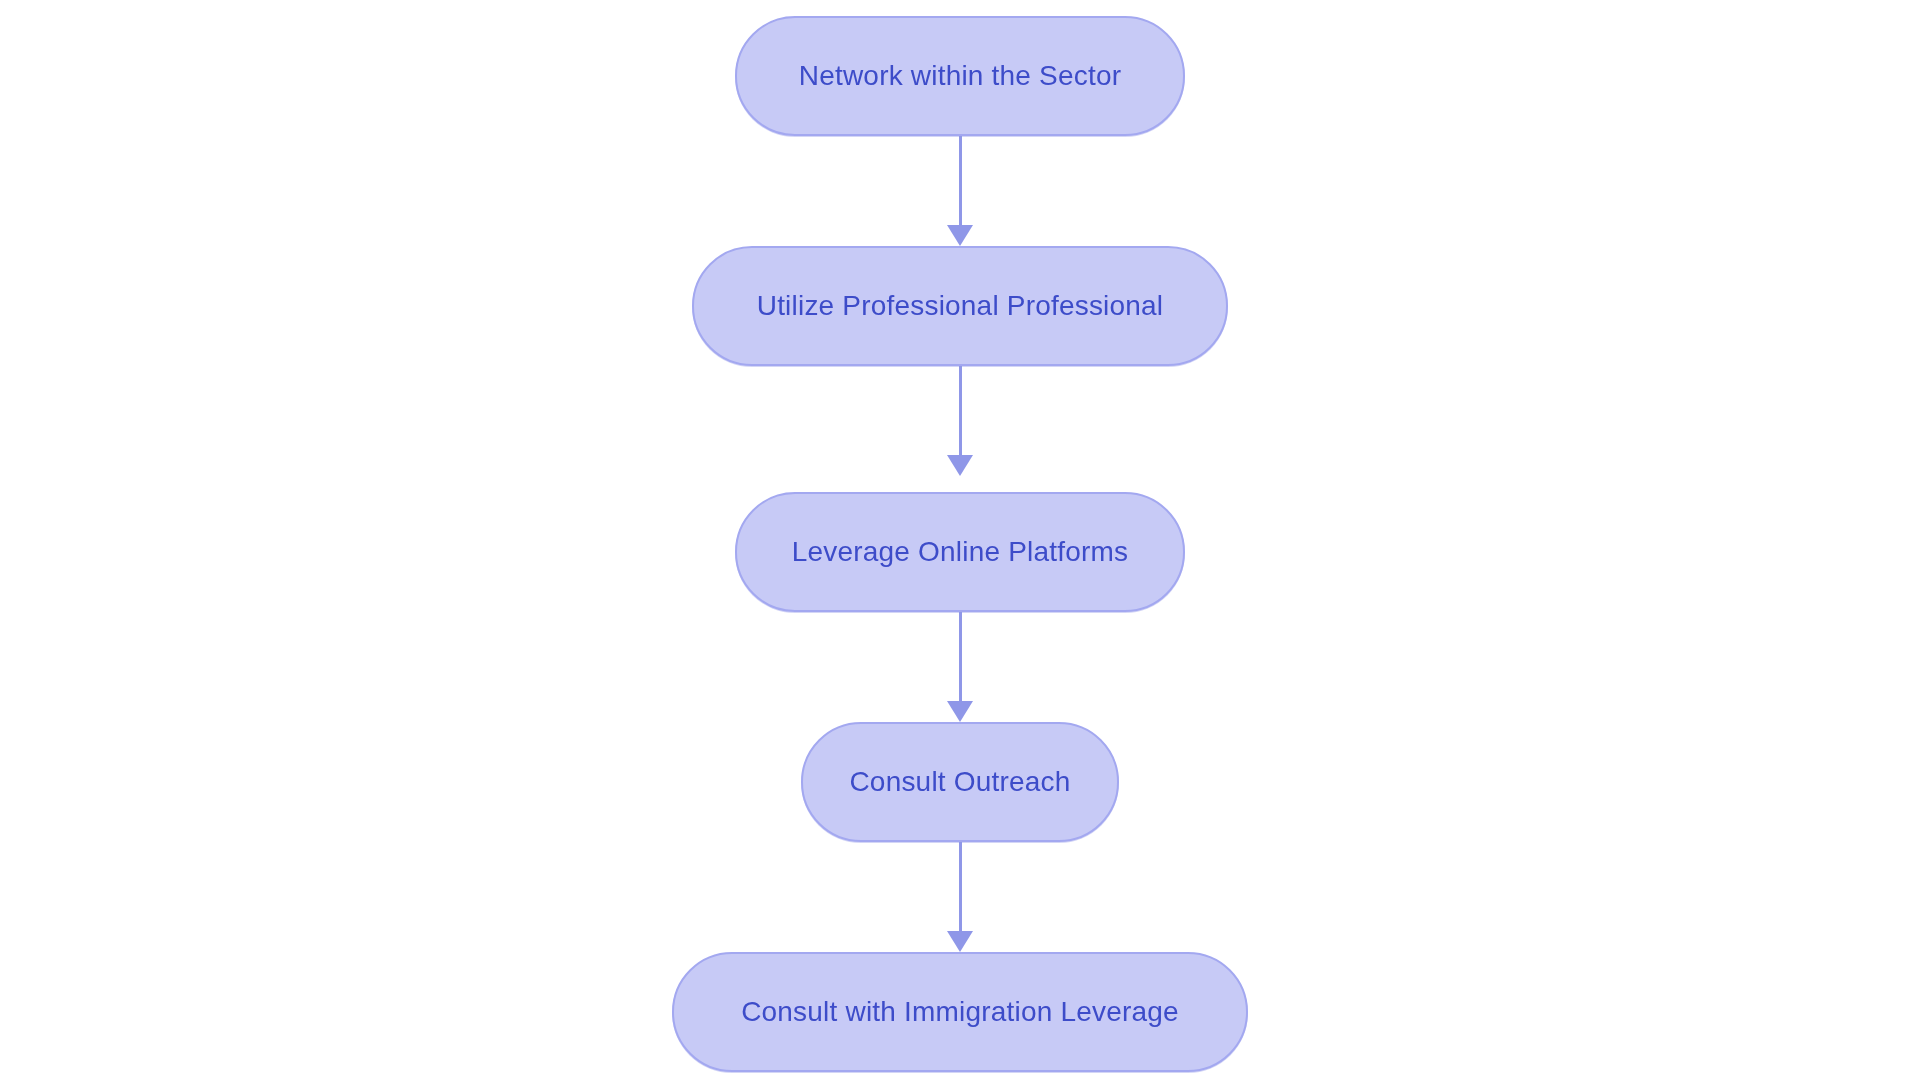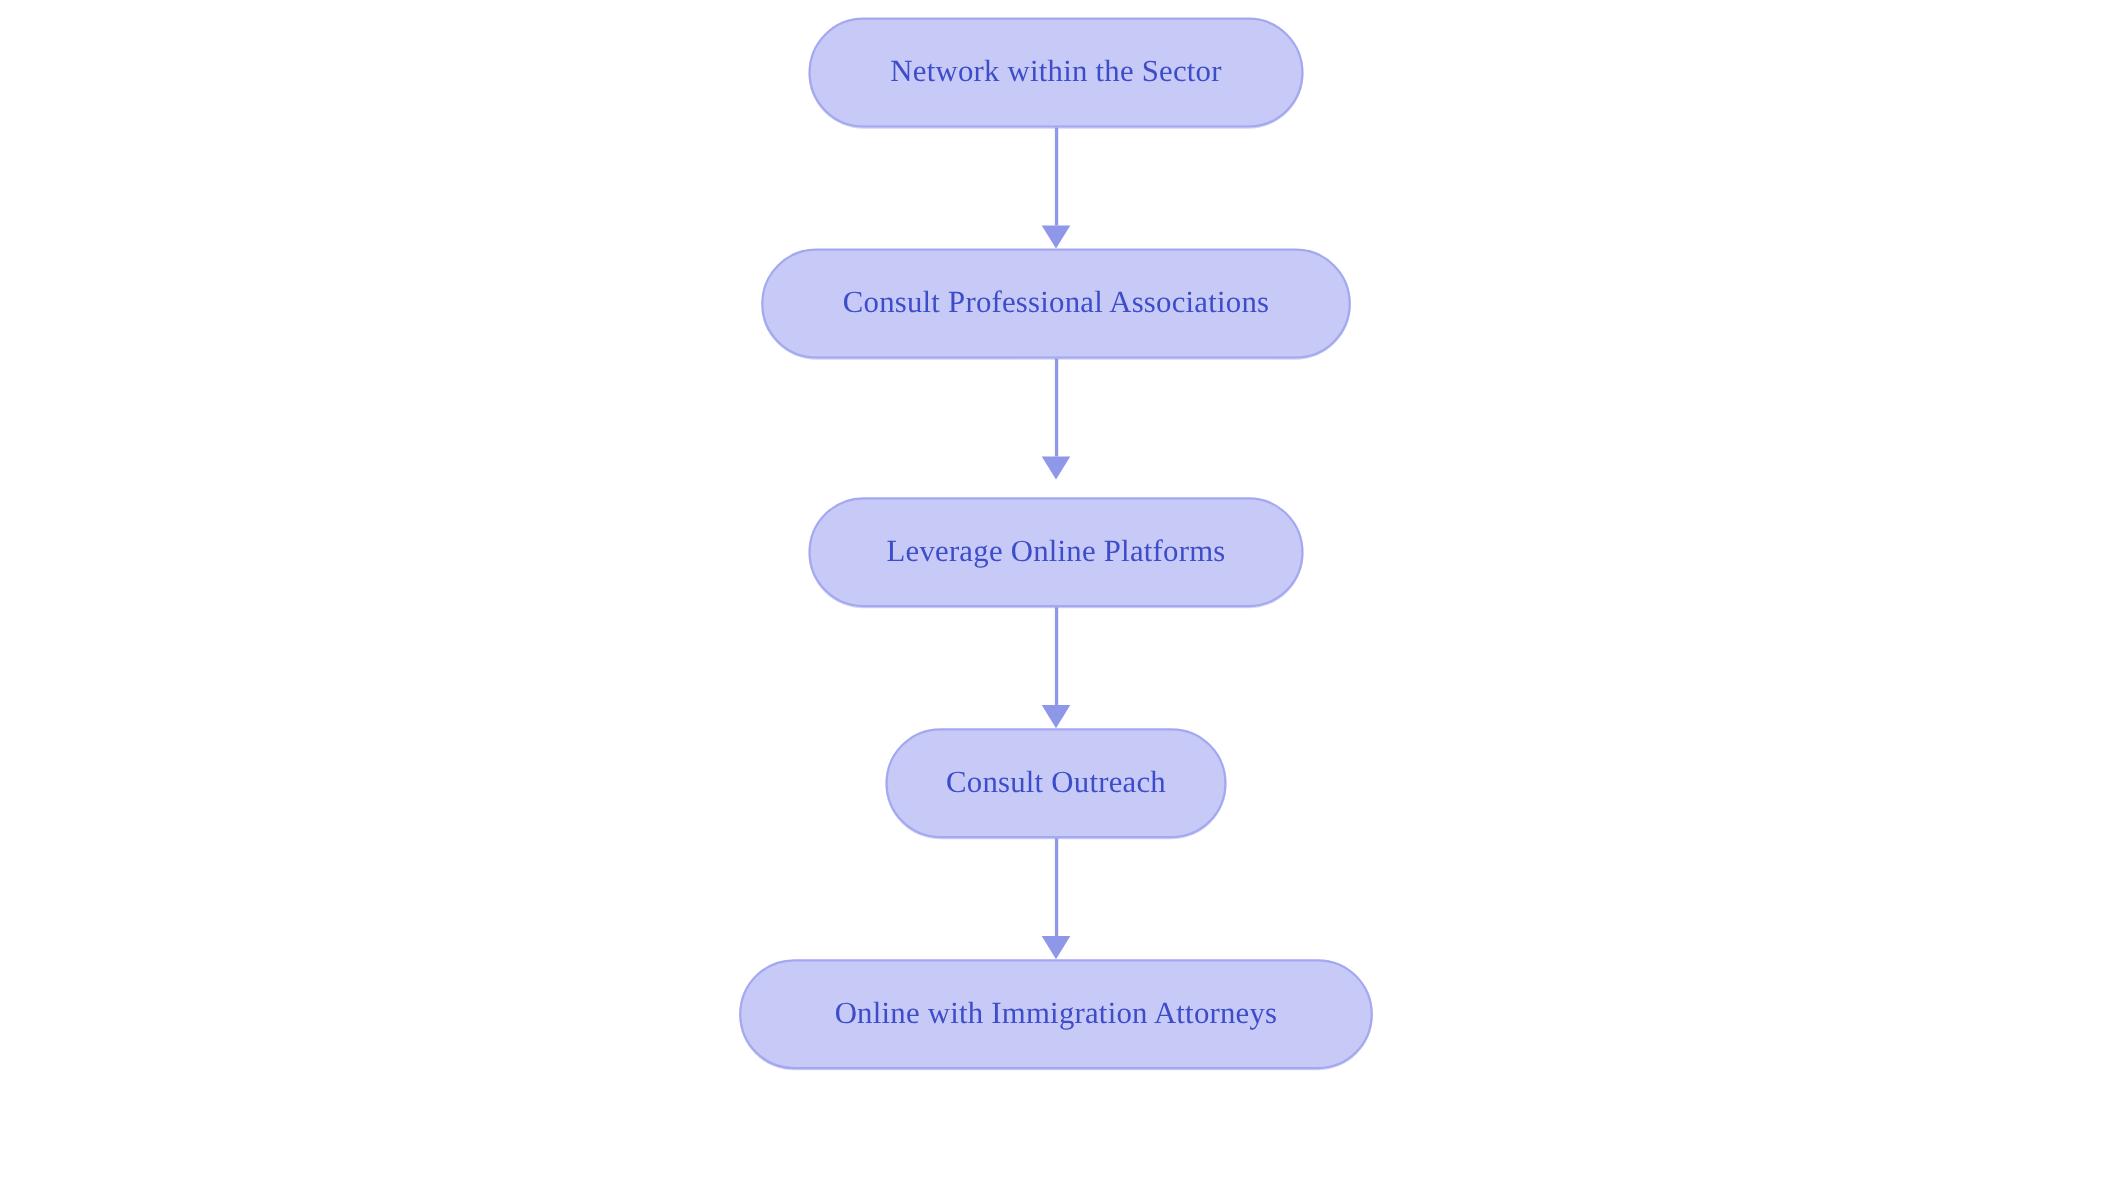--- a/index.html
+++ b/index.html
@@ -24,30 +24,29 @@
   .flow-column {
     position: absolute;
     left: 50%;
     top: 16px;
     transform: translateX(-50%);
     display: flex;
     flex-direction: column;
     align-items: center;
   }
   .flow-node {
-    height: 100px;
+    height: 120px;
     padding: 0 46px;
     border-radius: 60px;
     background: var(--node-fill);
     border: 2px solid var(--node-border);
     display: flex;
     align-items: center;
     justify-content: center;
     box-shadow: 0 1px 0 rgba(130,136,230,0.35);
-    font-family: Liberation Serif, serif;
   }
   .flow-node .label {
     font-size: 28px;
     letter-spacing: 0.2px;
     color: var(--node-text);
     white-space: nowrap;
     text-align: center;
   }
   .n1 { min-width: 450px; }
   .n2 { min-width: 536px; }
@@ -82,21 +81,21 @@
     <div class="flow-node n1">
       <span class="label">Network within the Sector</span>
     </div>
 
     <div class="flow-arrow">
       <div class="line"></div>
       <div class="head"></div>
     </div>
 
     <div class="flow-node n2">
-      <span class="label">Consult Professional Associations</span>
+      <span class="label">Utilize Professional Professional</span>
     </div>
 
     <div class="flow-arrow">
       <div class="line"></div>
       <div class="head"></div>
     </div>
 
     <div class="flow-node n3">
       <span class="label">Leverage Online Platforms</span>
     </div>
@@ -109,17 +108,17 @@
     <div class="flow-node n4">
       <span class="label">Consult Outreach</span>
     </div>
 
     <div class="flow-arrow">
       <div class="line"></div>
       <div class="head"></div>
     </div>
 
     <div class="flow-node n5">
-      <span class="label">Online with Immigration Attorneys</span>
+      <span class="label">Consult with Immigration Leverage</span>
     </div>
 
   </div>
 </div>
 
 </body></html>

